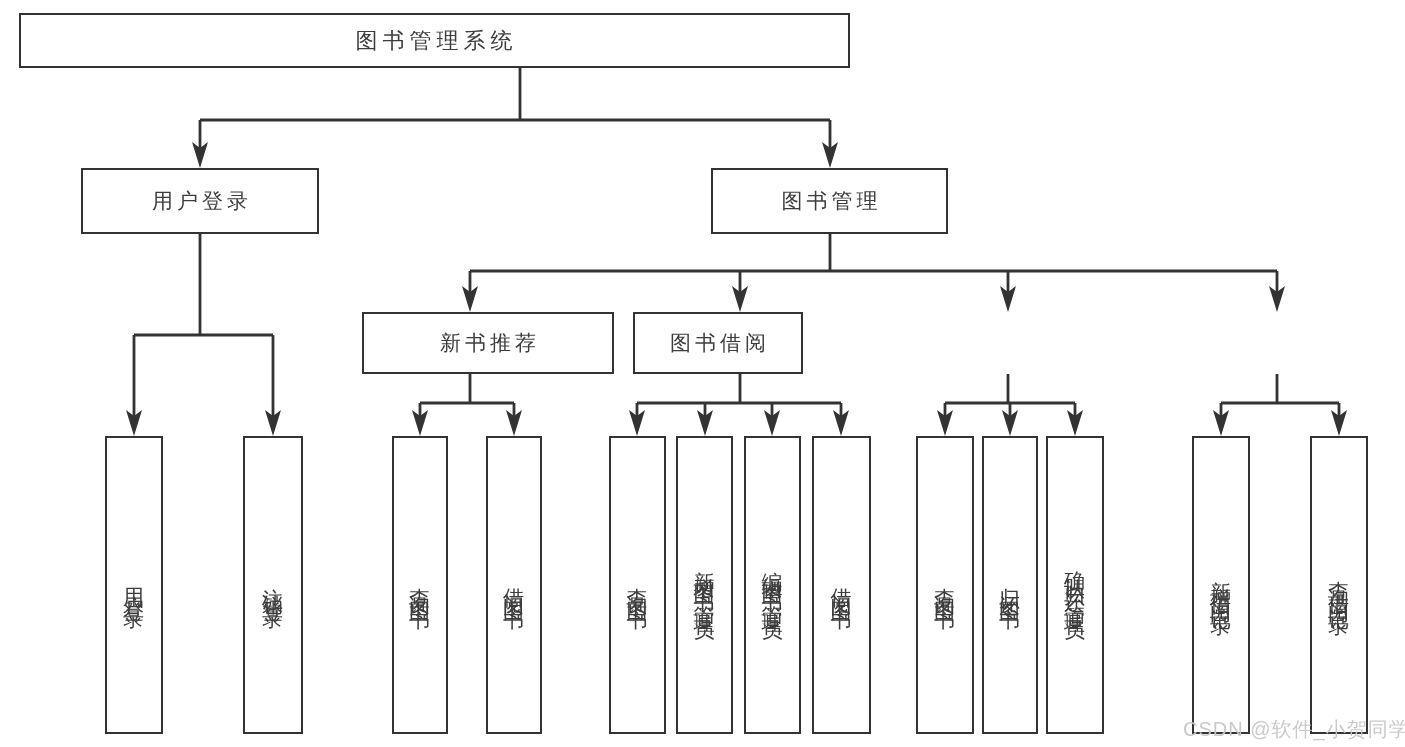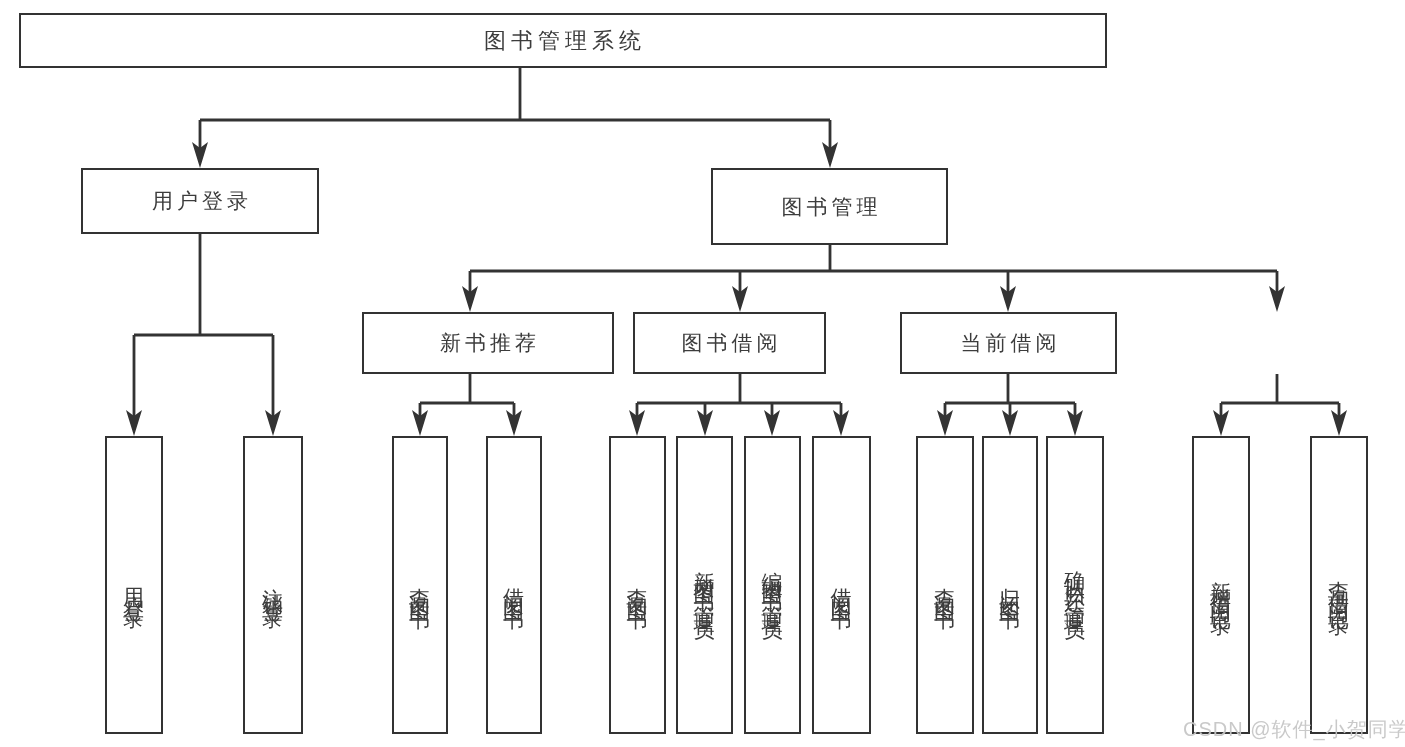--- a/index.html
+++ b/index.html
@@ -43,26 +43,26 @@
     height: 298px;
   }
   .leaf .vlabel {
     writing-mode: vertical-rl;
     font-size: 21px;
     line-height: 1;
     letter-spacing: 7px;
     color: #3c3c3c;
   }
   
-  .root-box { left: 19px;  top: 13px;  width: 1088px; height: 55px; font-family: Liberation Serif, serif; }
+  .root-box { left: 19px;  top: 13px;  width: 831px; height: 55px; font-family: Liberation Serif, serif; }
   .l2-a     { left: 81px;  top: 168px; width: 238px;  height: 66px; }
-  .l2-b     { left: 711px; top: 168px; width: 237px;  height: 77px; }
+  .l2-b     { left: 711px; top: 168px; width: 237px;  height: 66px; }
   .l3       { top: 312px; height: 62px; }
   .l3-a { left: 362px;  width: 252px; }
-  .l3-b { left: 633px;  width: 193px; }
+  .l3-b { left: 633px;  width: 170px; }
   .l3-c { left: 900px;  width: 217px; }
   .l3-d { left: 1170px; width: 215px; }
   .leaf-a1 { left: 105px;  width: 58px; }
   .leaf-a2 { left: 243px;  width: 60px; }
   .leaf-b1 { left: 392px;  width: 56px; }
   .leaf-b2 { left: 486px;  width: 56px; }
   .leaf-c1 { left: 609px;  width: 57px; }
   .leaf-c2 { left: 676px;  width: 57px; }
   .leaf-c3 { left: 744px;  width: 57px; }
   .leaf-c4 { left: 812px;  width: 59px; }
@@ -138,23 +138,20 @@
   <div class="node l2-b">
     <span class="hlabel">图书管理</span>
   </div>
 
   <div class="node l3 l3-a">
     <span class="hlabel">新书推荐</span>
   </div>
   <div class="node l3 l3-b">
     <span class="hlabel">图书借阅</span>
   </div>
-  <div class="node l3 l3-c">
-    <span class="hlabel">当前借阅</span>
-  </div>
 
   <div class="node leaf leaf-a1">
     <span class="vlabel">用户登录</span>
   </div>
   <div class="node leaf leaf-a2">
     <span class="vlabel">注销登录</span>
   </div>
 
   <div class="node leaf leaf-b1">
     <span class="vlabel">查询图书</span>

